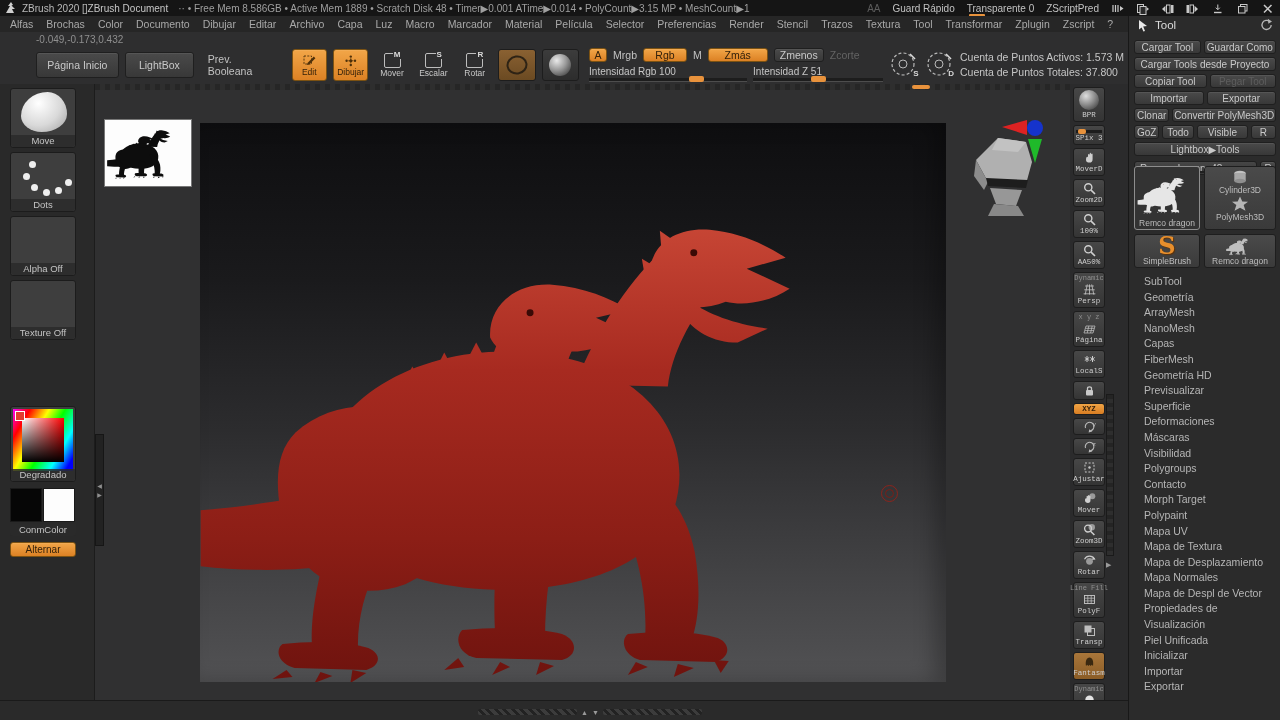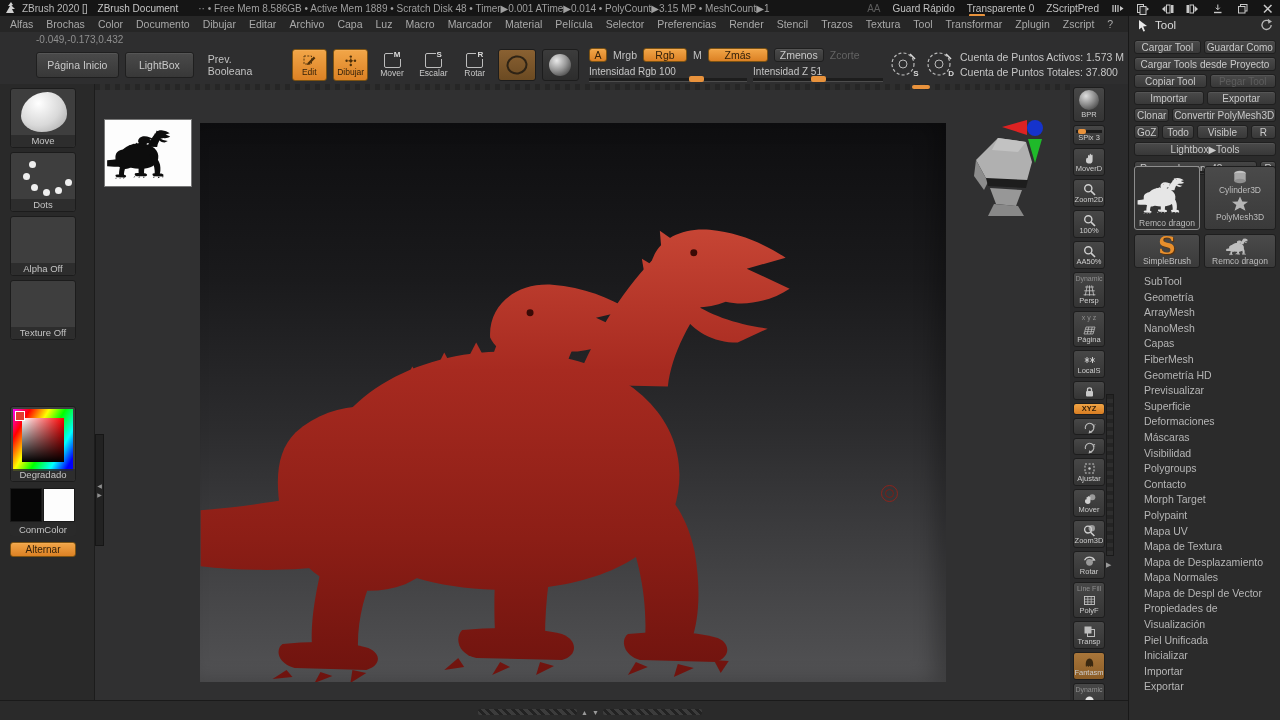--- a/index.html
+++ b/index.html
@@ -3,22 +3,22 @@
 <meta charset="utf-8">
 <style>
   html,body{margin:0;padding:0;background:#000;}
   #app{position:relative;width:1280px;height:720px;overflow:hidden;
        font-family:"Liberation Sans","DejaVu Sans",sans-serif;
        background:#2f2f30;-webkit-font-smoothing:antialiased;}
   
   #titlebar{position:absolute;left:0;top:0;width:1280px;height:16px;background:#151515;
             display:flex;align-items:center;color:#b9b9b9;font-size:10px;white-space:nowrap;}
   #titlebar .logo{width:14px;height:12px;margin:0 4px 0 4px;}
-  #titlebar .t-doc{margin-left:10px;color:#c6c6c6;}
-  #titlebar .t-stats{margin-left:20px;color:#9f9f9f;}
+  #titlebar .t-doc{color:#c6c6c6;}
+  #titlebar .t-stats{margin-left:10px;color:#9f9f9f;}
   #titlebar .t-right{margin-left:auto;display:flex;align-items:center;gap:12px;padding-right:6px;}
   #titlebar .t-btn{color:#c2c2c2;cursor:default;position:relative;}
   #titlebar .t-aa{color:#5c5c5c;}
   #titlebar .t-orange{position:absolute;left:2px;bottom:-3px;width:16px;height:3px;background:#e8923c;border-radius:1px;}
   .wicon{width:13px;height:13px;display:inline-block;}
   
   #menubar{position:absolute;left:0;top:16px;width:1128px;height:16px;background:#262626;
            display:flex;align-items:center;padding-left:10px;box-sizing:border-box;}
   .menu-item{color:#a9a9a9;font-size:10.5px;margin-right:13px;cursor:default;}
   
@@ -79,21 +79,21 @@
              box-shadow:inset -12px 0 20px rgba(0,0,0,.25);overflow:hidden;}
   #docthumb{position:absolute;left:9px;top:35px;width:86px;height:66px;background:#fdfdfd;border:1px solid #777;}
   #headpreview{position:absolute;left:873px;top:48px;width:70px;height:86px;}
   #axisgizmo{position:absolute;left:905px;top:34px;width:60px;height:46px;}
   #cursor-ring{position:absolute;left:681px;top:362px;width:15px;height:15px;border:1.5px solid #8c241c;border-radius:50%;}
   #cursor-ring i{position:absolute;left:2.5px;top:2.5px;width:7px;height:7px;border:1px solid #7a1f18;border-radius:50%;}
   #ldivider{position:absolute;left:0;top:350px;width:7px;height:110px;background:#222;border:1px solid #161616;
             color:#8f8f8f;font-size:6px;display:flex;flex-direction:column;align-items:center;justify-content:center;gap:2px;}
   
   #rightstrip{position:absolute;left:1070px;top:84px;width:58px;height:616px;background:#2b2b2c;}
-  #rstack{position:absolute;left:3px;top:3px;width:32px;display:flex;flex-direction:column;gap:3px;align-items:stretch;}
+  #rstack{position:absolute;left:3px;top:3px;width:32px;display:flex;flex-direction:column;gap:3px;align-items:stretch;font-family:Liberation Mono, monospace;}
   .rtile{background:linear-gradient(#474747,#343434);border:1px solid #1d1d1d;border-radius:3px;
          display:flex;flex-direction:column;align-items:center;justify-content:center;padding:2px 0;gap:1px;}
   .rtile.orange{background:linear-gradient(#f0a445,#d87d22);}
   .rtile.orange .rlab{color:#38220a;font-weight:bold;}
   .rtile .rlab{font-size:7.5px;color:#cdcdcd;line-height:8px;white-space:nowrap;}
   .rtile .rtop{font-size:7px;color:#8f8f8f;line-height:7px;white-space:nowrap;}
   .rtile.ghosttile{background:linear-gradient(#a9763a,#8a5c26);}
   #rdivider{position:absolute;right:14px;top:310px;width:6px;height:160px;
             background:repeating-linear-gradient(180deg,#242424 0 4px,#2e2e2e 4px 8px);border:1px solid #1a1a1a;}
   #rdivider .arr{position:absolute;left:-1px;bottom:-14px;color:#9a9a9a;font-size:7px;}

